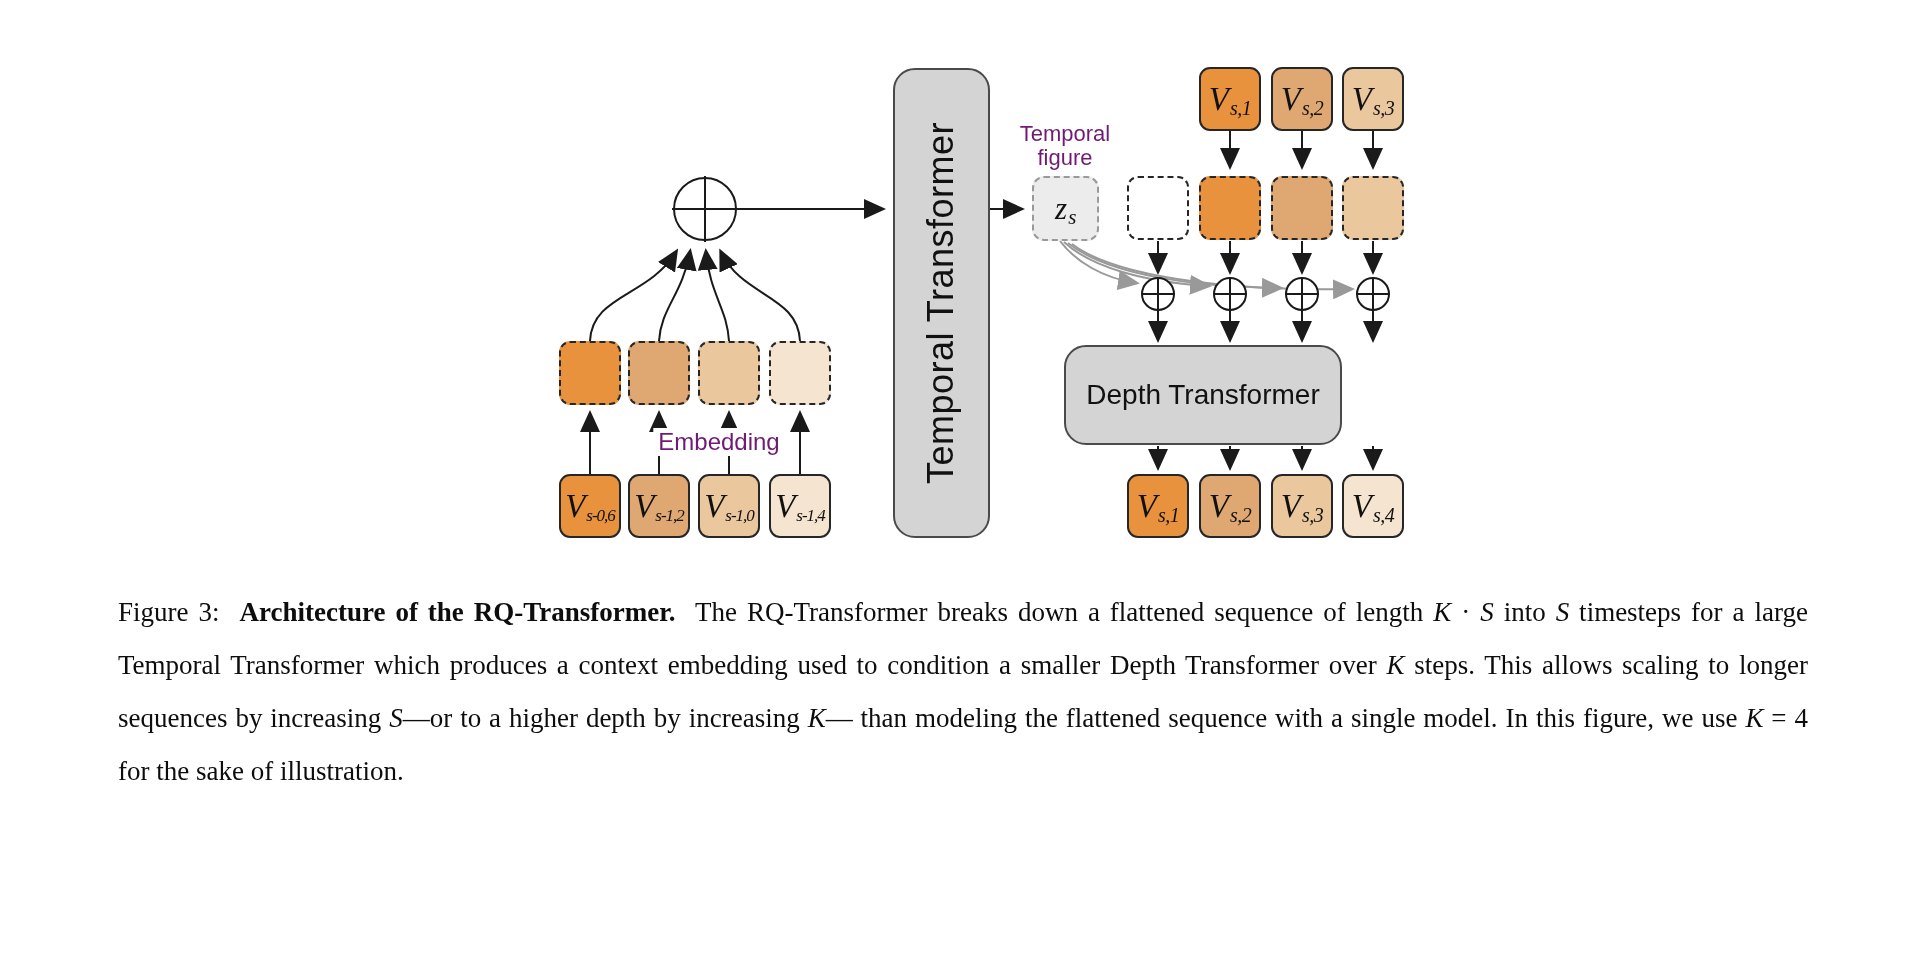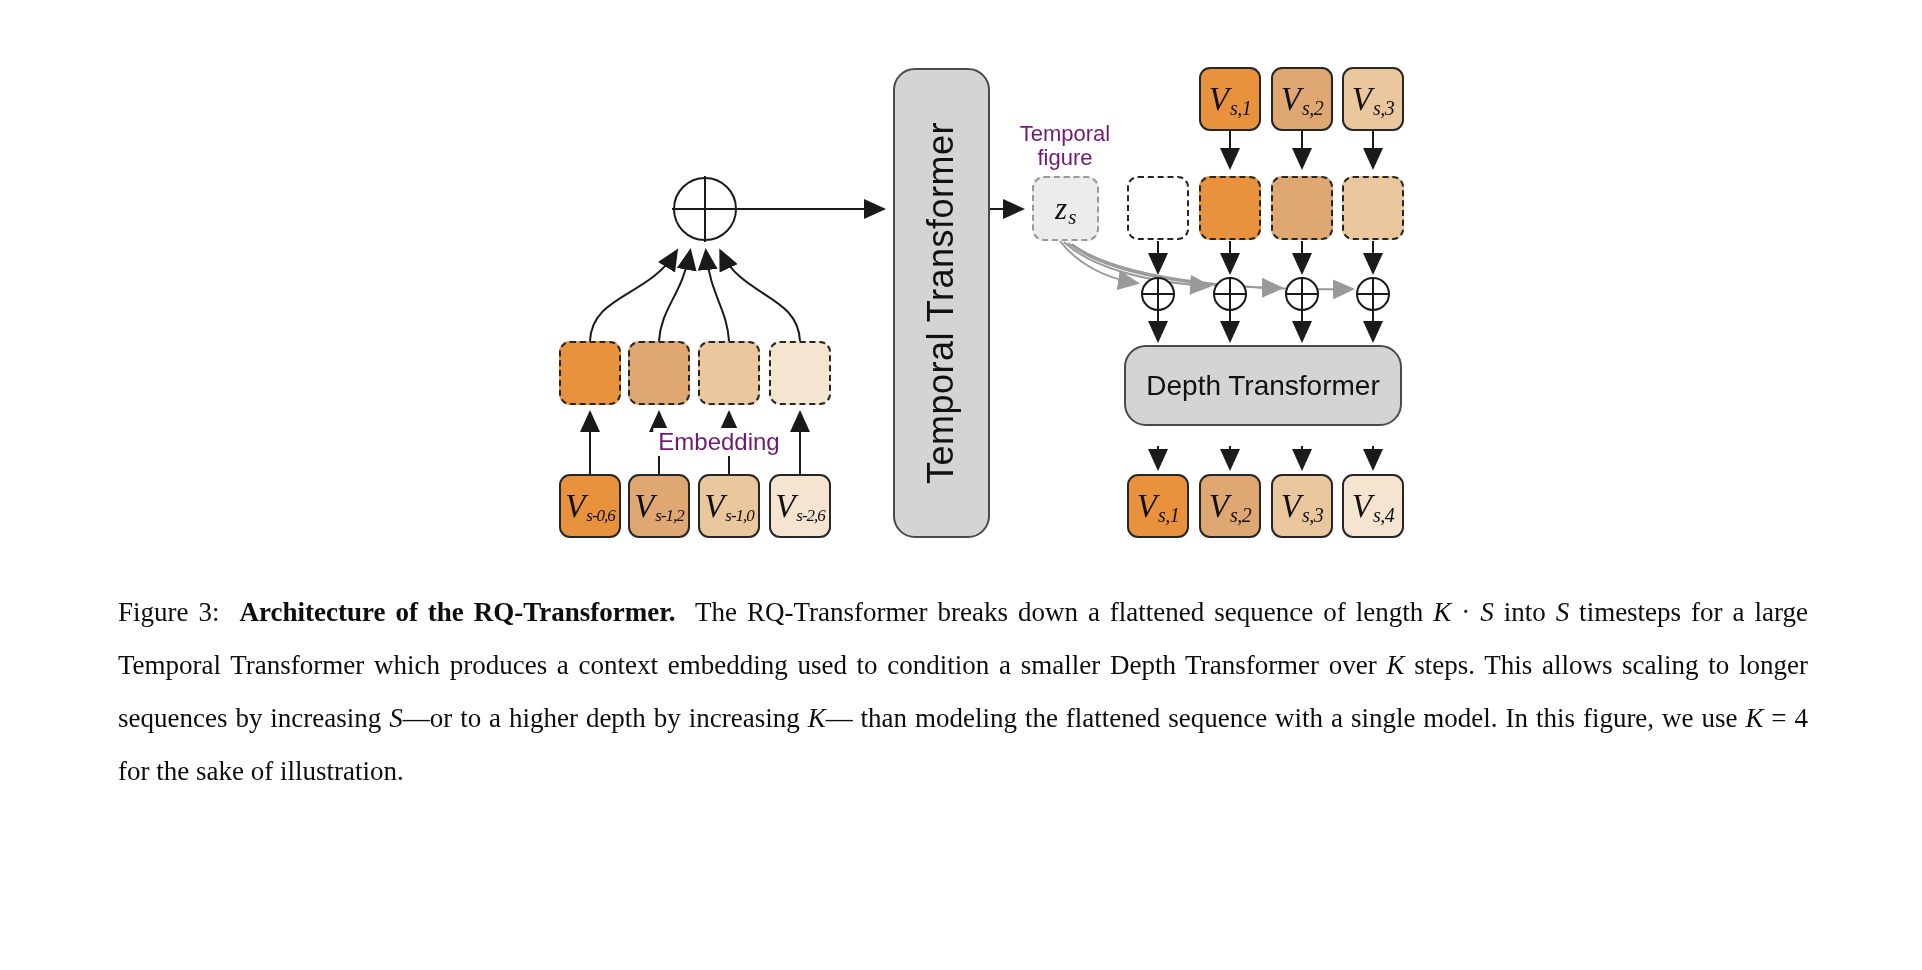--- a/index.html
+++ b/index.html
@@ -162,21 +162,21 @@
     </div>
     <div class="token" style="left: 698px; top: 474px; background-color: rgb(235, 199, 158);">
       <span class="tlabel small-sub">
           <span class="base">V</span>
           <span class="sub">s-1,0</span>
         </span>
     </div>
     <div class="token" style="left: 769px; top: 474px; background-color: rgb(245, 228, 208);">
       <span class="tlabel small-sub">
           <span class="base">V</span>
-          <span class="sub">s-2,6</span>
+          <span class="sub">s-1,4</span>
         </span>
     </div>
 
     <div class="transformer" style="left:893px;top:68px;width:97px;height:470px;">
       <span class="tt-label">Temporal Transformer</span>
     </div>
 
     <div class="gray-note" id="temporal-context-label">
       <div>Temporal</div>
       <div>figure</div>
@@ -206,21 +206,21 @@
           <span class="base">V</span>
           <span class="sub">s,3</span>
         </span>
     </div>
 
     <div class="token dashed" style="left:1127px;top:176px;"></div>
     <div class="token dashed" style="left: 1199px; top: 176px; background-color: rgb(232, 146, 62);"></div>
     <div class="token dashed" style="left: 1271px; top: 176px; background-color: rgb(223, 167, 114);"></div>
     <div class="token dashed" style="left: 1342px; top: 176px; background-color: rgb(235, 199, 158);"></div>
 
-    <div class="transformer" style="left:1124px;top:345px;width:278px;height:81px;">
+    <div class="transformer" style="left:1064px;top:345px;width:278px;height:100px;">
       <span class="dt-label">Depth Transformer</span>
     </div>
 
     <div class="token" style="left: 1127px; top: 474px; background-color: rgb(232, 146, 62);">
       <span class="tlabel">
           <span class="base">V</span>
           <span class="sub">s,1</span>
         </span>
     </div>
     <div class="token" style="left: 1199px; top: 474px; background-color: rgb(223, 167, 114);">

